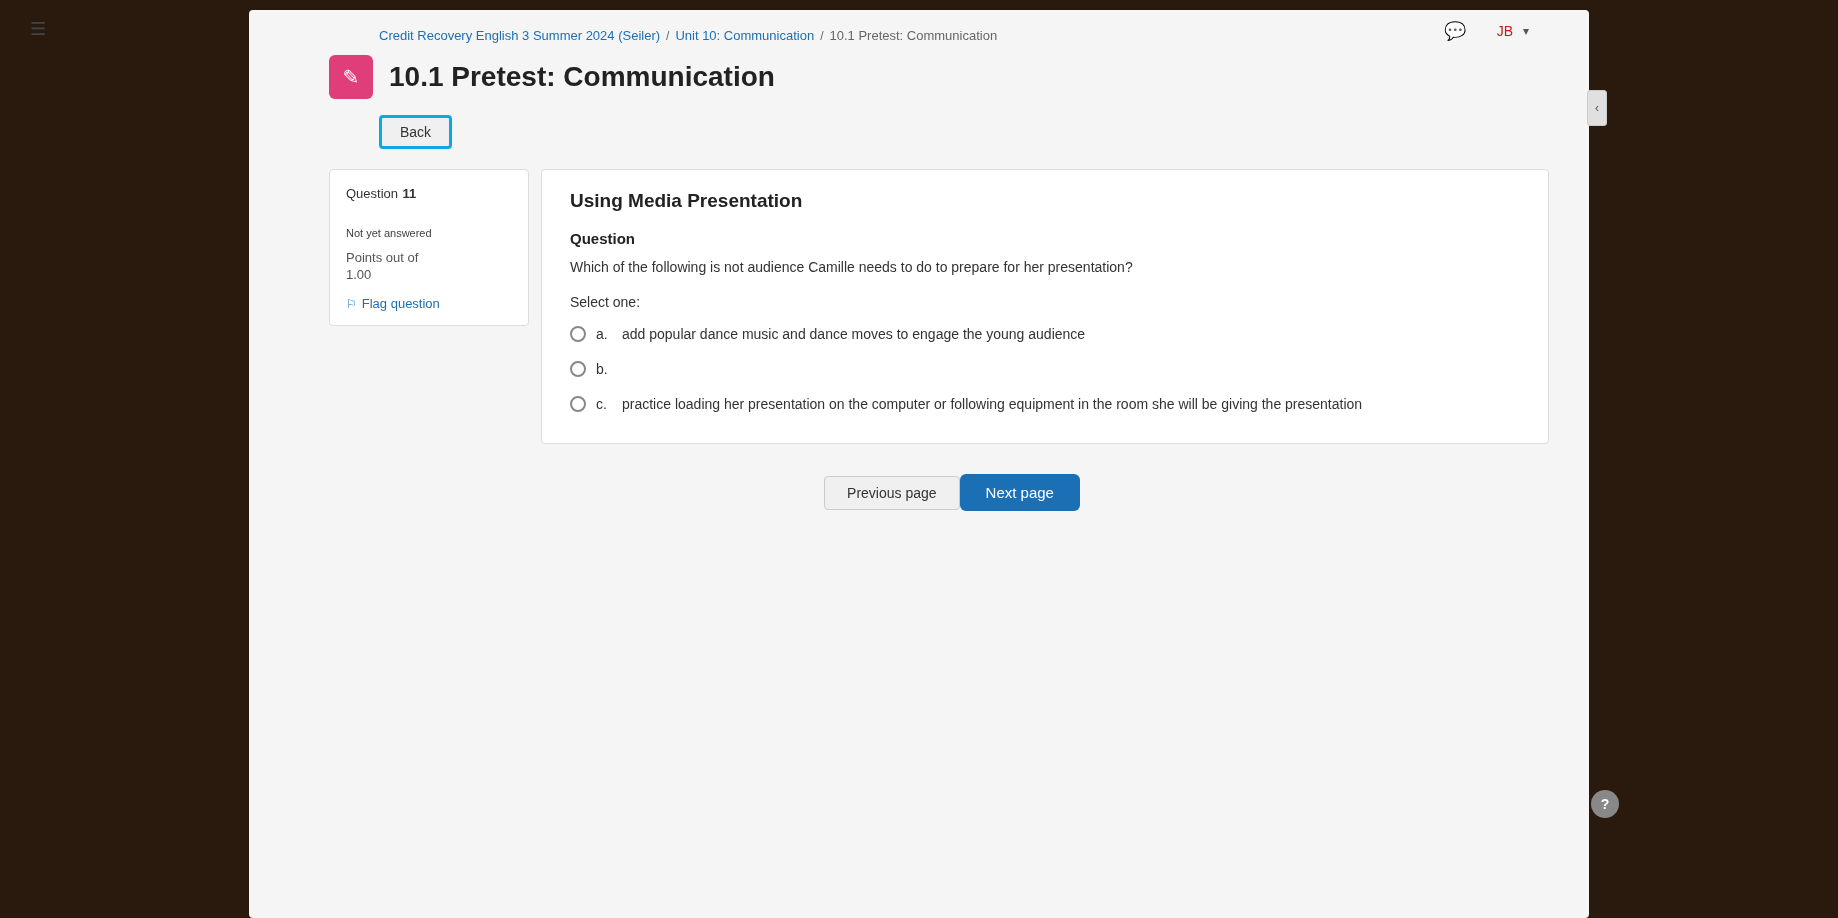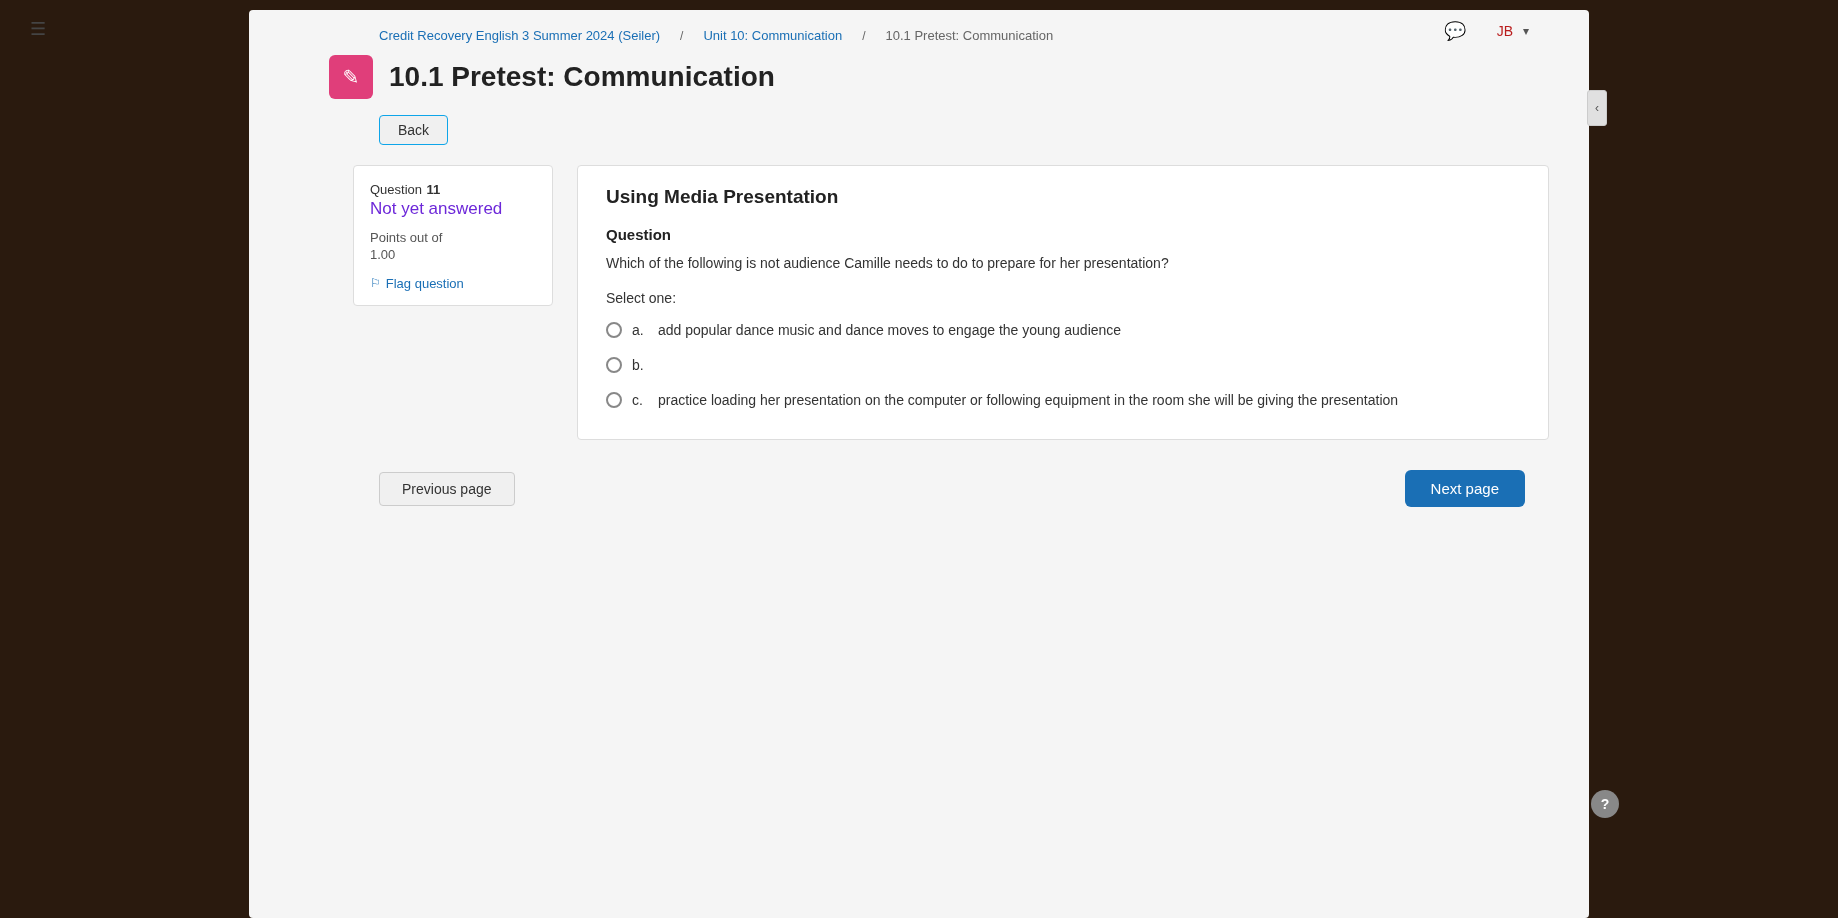--- a/index.html
+++ b/index.html
@@ -73,21 +73,21 @@
       color: #555;
     }
 
     
     .breadcrumb {
       padding: 18px 40px 8px 130px;
       font-size: 13px;
       color: #1a6fb5;
       display: flex;
       align-items: center;
-      gap: 20px;
+      gap: 6px;
     }
 
     .breadcrumb span {
       color: #1a6fb5;
     }
 
     .breadcrumb .separator {
       color: #666;
       font-size: 12px;
     }
@@ -121,33 +121,33 @@
       font-size: 28px;
       font-weight: 700;
       color: #222;
     }
 
     
     .back-btn {
       margin: 0 0 20px 130px;
       padding: 6px 18px;
       background: #f0f0f0;
-      border: 1px solid #0ea5e9;
+      border: 3px solid #0ea5e9;
       border-radius: 4px;
       font-size: 14px;
       color: #333;
       cursor: pointer;
       display: inline-block;
     }
 
     
     .content-area {
       display: flex;
-      padding: 0 40px 0 104px;
-      gap: 12px;
+      padding: 0 40px 0 80px;
+      gap: 0;
     }
 
     
     .question-info {
       width: 200px;
       flex-shrink: 0;
       background: white;
       border: 1px solid #ddd;
       border-radius: 4px;
       padding: 14px 16px;
@@ -162,23 +162,23 @@
     }
 
     .question-num-value {
       font-size: 13px;
       font-weight: 700;
       color: #333;
       display: inline;
     }
 
     .question-status {
-      font-size: 17px;
-      color: #6d28d9;
-      margin-top: 0;
+      font-size: 11px;
+      color: #404040;
+      margin-top: 24px;
       line-height: 1.3;
     }
 
     .question-points {
       font-size: 13px;
       color: #555;
       margin-top: 10px;
       line-height: 1.3;
     }
 
@@ -266,21 +266,21 @@
       min-width: 16px;
     }
 
     .option-text {
       color: #333;
     }
 
     
     .nav-buttons {
       display: flex;
-      justify-content: space-between;
+      justify-content: center;
       align-items: center;
       padding: 30px 64px 10px 130px;
     }
 
     .prev-btn {
       padding: 8px 22px;
       background: #f0f0f0;
       border: 1px solid #ccc;
       border-radius: 4px;
       font-size: 14px;

